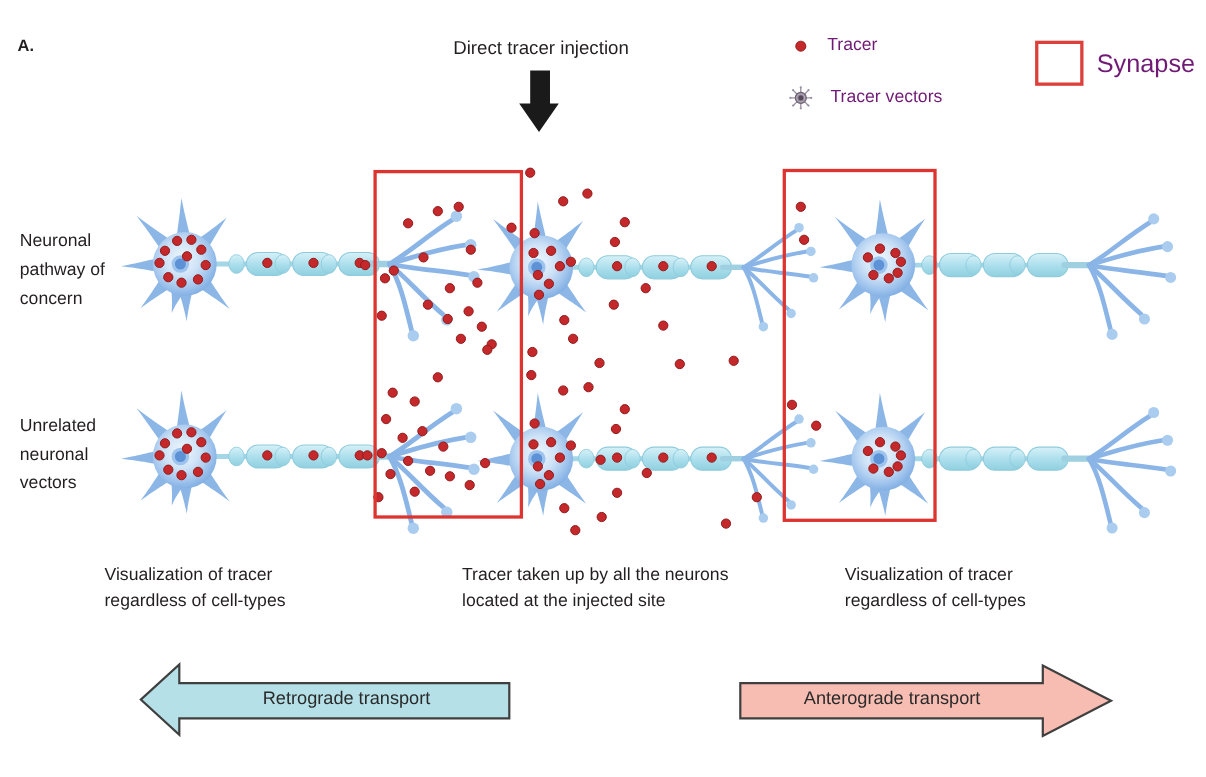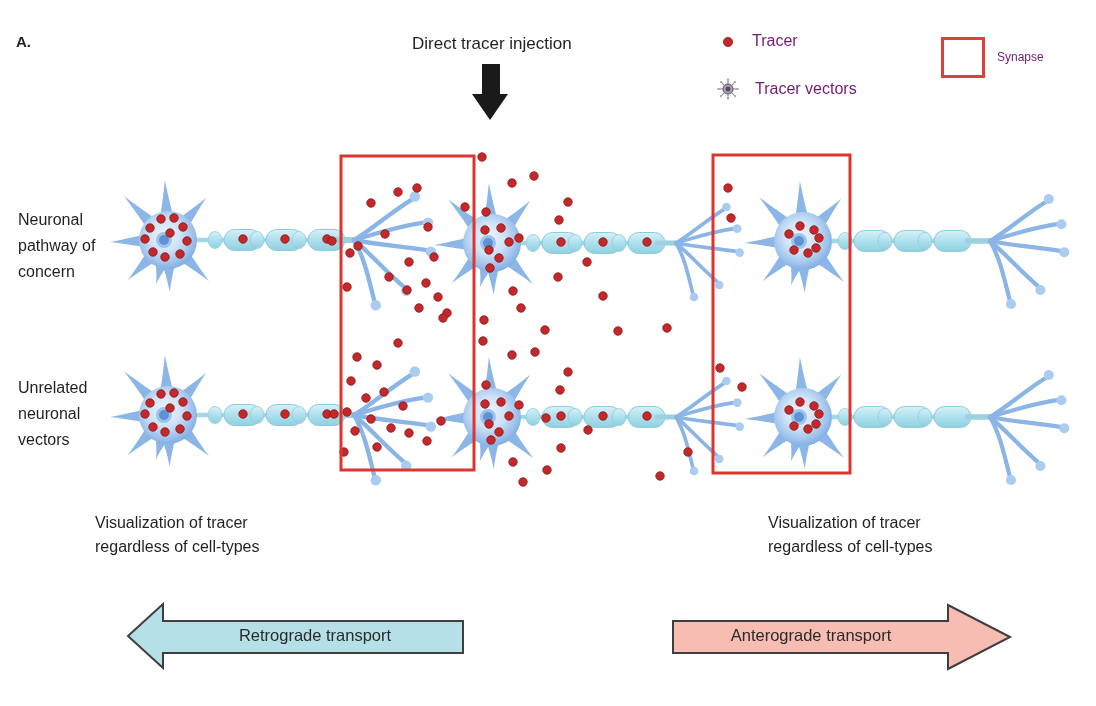--- a/index.html
+++ b/index.html
@@ -421,29 +421,31 @@
       <circle cx="-7" cy="7" r="1" fill="#9a8fa0"></circle>
         <circle cx="7" cy="-7" r="1" fill="#9a8fa0"></circle>
       <circle cx="0" cy="0" r="5" fill="#8b7f90" stroke="#6b6070" stroke-width="1"></circle>
       <circle cx="0" cy="0" r="3.6" fill="none" stroke="#b9aec0" stroke-width="1"></circle>
       <circle cx="0" cy="0" r="2.2" fill="#54495a"></circle>
     </svg>
     <span class="legend-label">Tracer vectors</span>
   </div>
 
   <div class="synapse-swatch"></div>
-  <div class="fig-text legend-label" style="left:997px;top:44px;font-size:12px;">Synapse</div>
+  <div class="fig-text legend-label" style="left:997px;top:44px;font-size:23px;">Synapse</div>
 
   <div class="fig-text" style="left:18px;top:207px;">Neuronal
 pathway of
 concern</div>
   <div class="fig-text" style="left:18px;top:375px;">Unrelated
 neuronal
 vectors</div>
 
   <div class="fig-text caption" style="left:95px;top:511px;">Visualization of tracer
 regardless of cell-types</div>
+  <div class="fig-text caption" style="left:420px;top:511px;">Tracer taken up by all the neurons
+located at the injected site</div>
   <div class="fig-text caption" style="left:768px;top:511px;">Visualization of tracer
 regardless of cell-types</div>
 
   <div class="arrow-label" style="left:170px;top:626px;width:290px;">Retrograde transport</div>
   <div class="arrow-label" style="left:676px;top:626px;width:270px;">Anterograde transport</div>
 </div>
 
 </body></html>

